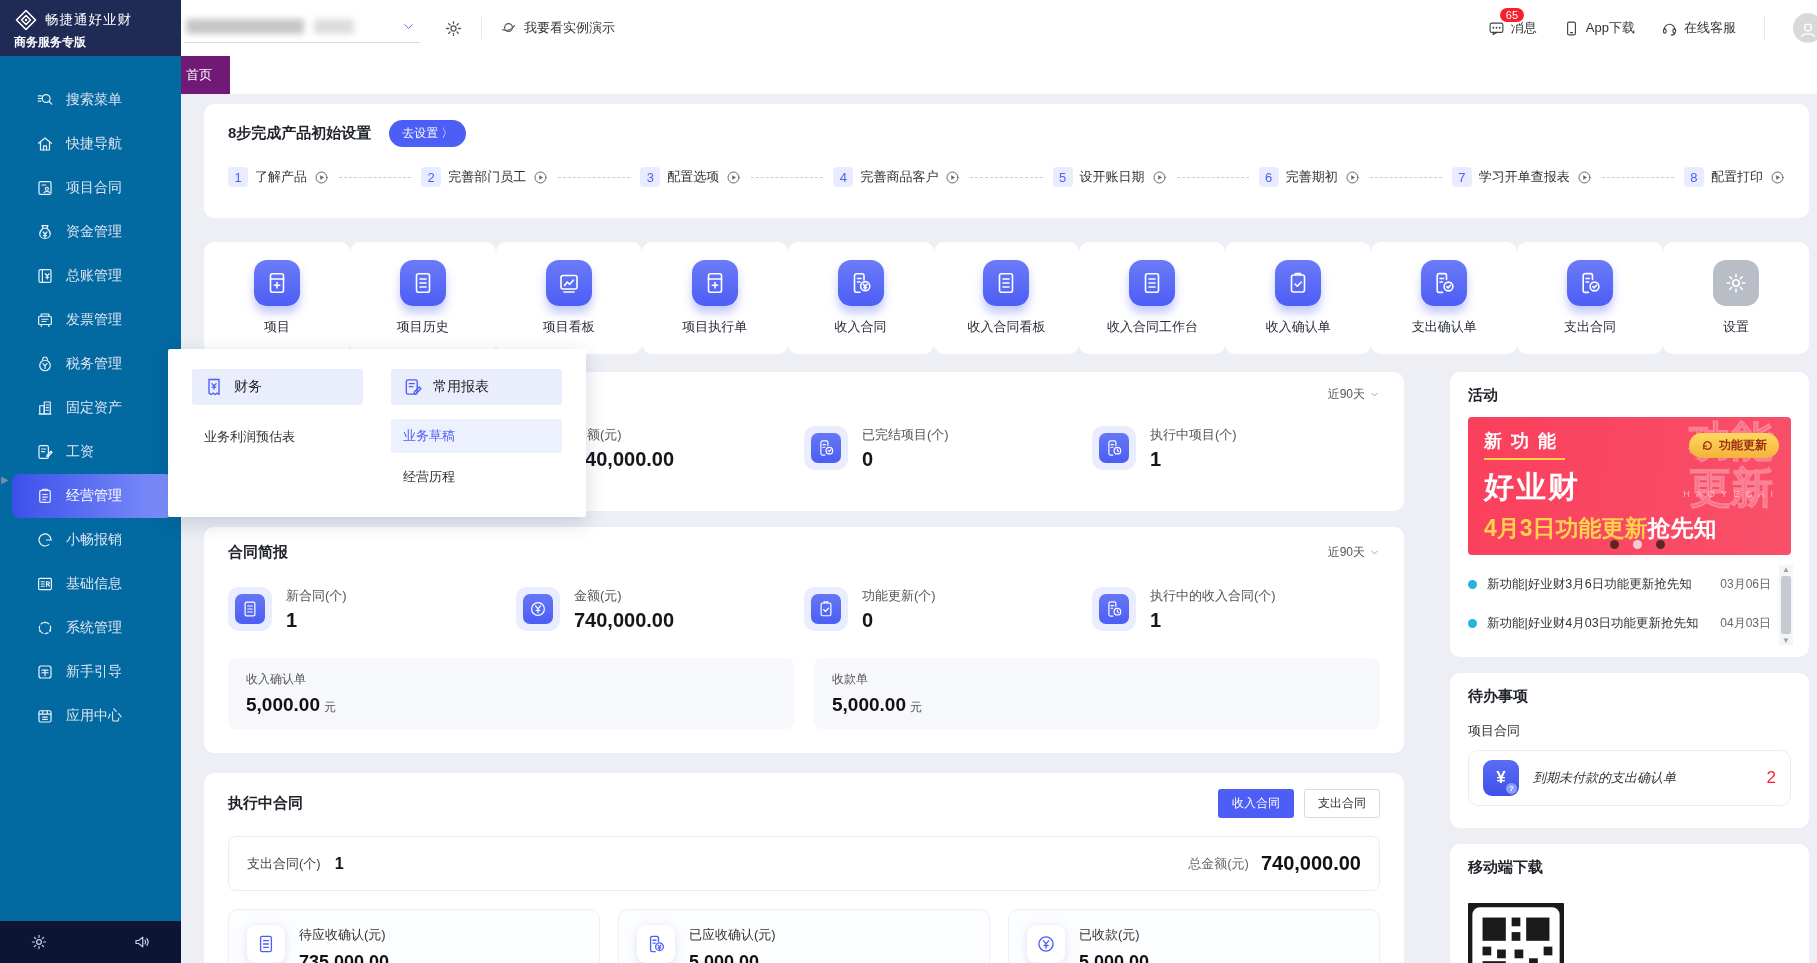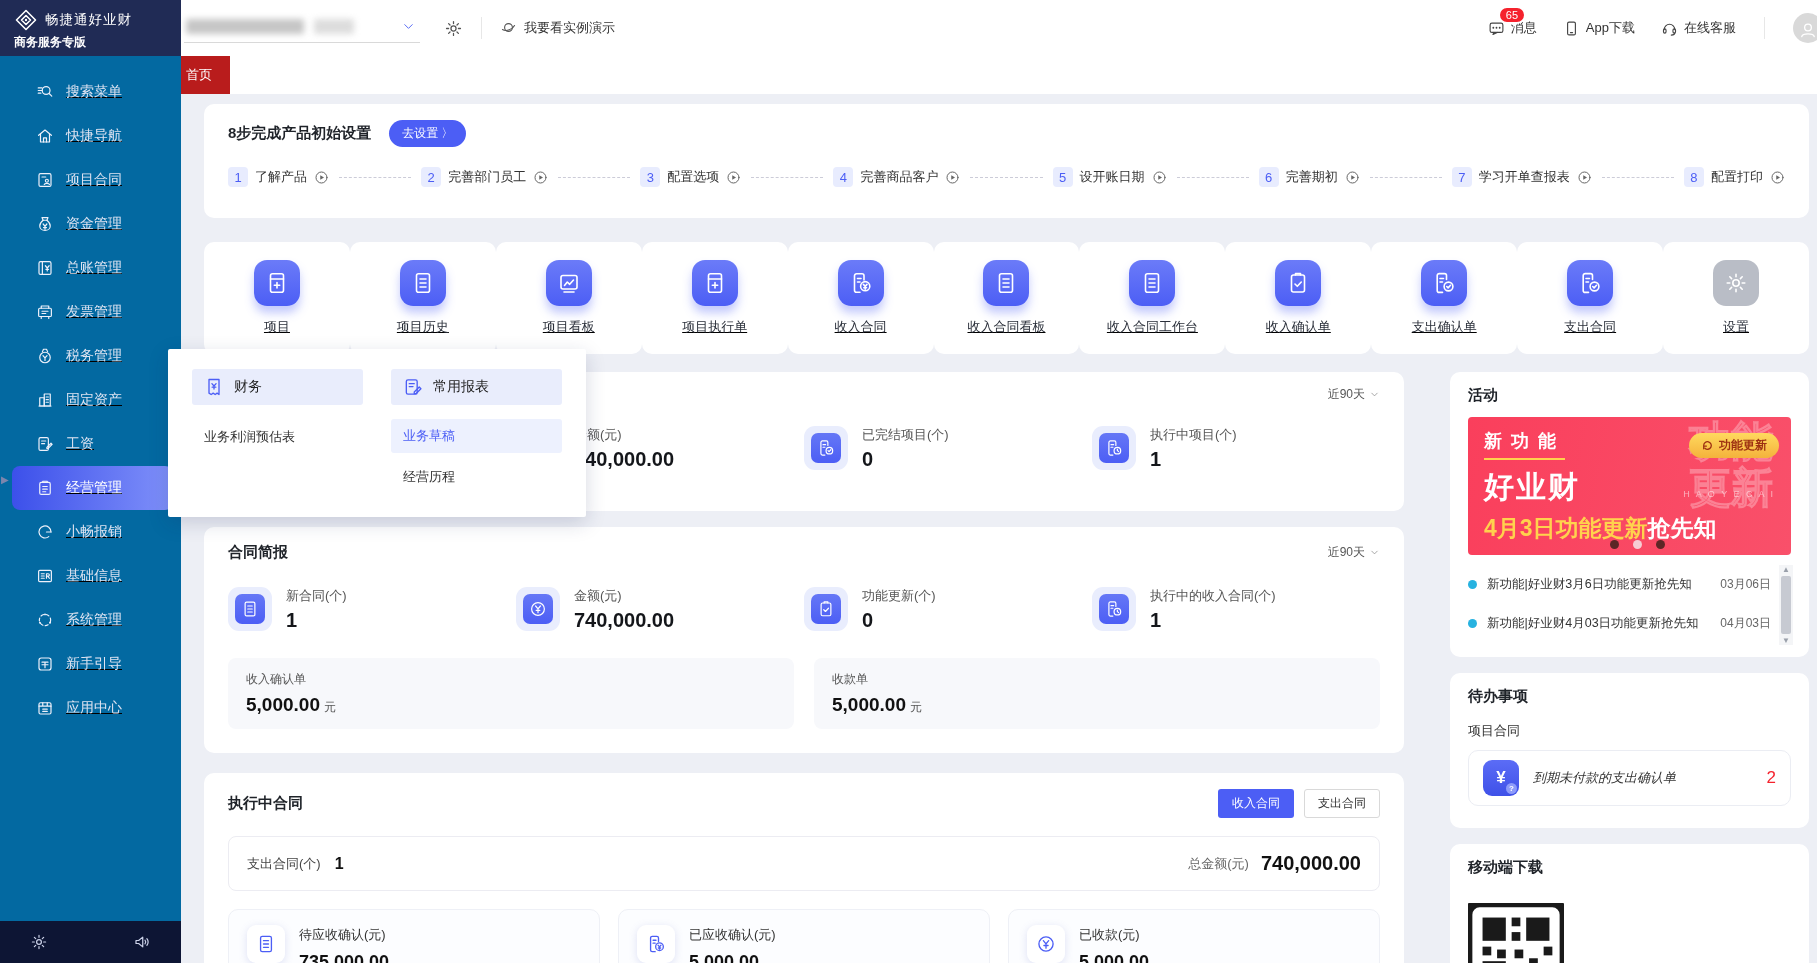--- a/index.html
+++ b/index.html
@@ -7,21 +7,21 @@
   *{box-sizing:border-box;}
   svg.ic{fill:none;stroke:currentColor;stroke-width:1.6;stroke-linecap:round;stroke-linejoin:round;display:block;}
 
   
   .sidebar{position:absolute;left:0;top:0;bottom:0;width:181px;background:#0369a1;z-index:30;}
   .logo-area{height:56px;background:#202b55;color:#fff;padding:8px 10px 0 14px;}
   .logo-row{display:flex;align-items:center;gap:7px;}
   .logo-mark{width:24px;height:24px;color:#fff;}
   .brand-name{font-size:13.5px;letter-spacing:1px;}
   .brand-edition{font-size:12px;font-weight:bold;margin-top:2px;}
-  .menu{padding-top:14px;text-decoration:underline;}
+  .menu{padding-top:22px;}
   .mi{height:44px;display:flex;align-items:center;gap:12px;padding-left:24px;margin:0 8px 0 12px;
       border-radius:8px;font-size:14px;color:#dfe4f2;cursor:pointer;}
   .mi svg{width:18px;height:18px;flex:none;color:#eef1fb;}
   .mi.active{background:linear-gradient(90deg,#3c50ea,#8091fa);color:#fff;}
   .sidebar-bottom{position:absolute;left:0;right:0;bottom:0;height:42px;background:#0d1534;
       display:flex;align-items:center;justify-content:space-between;padding:0 30px;color:#cdd3ea;}
   .sidebar-bottom svg{width:18px;height:18px;}
   .collapse-arrow{position:absolute;left:1px;top:474px;color:#7c86ad;font-size:10px;z-index:40;}
 
   
@@ -38,21 +38,21 @@
   .top-item{display:flex;align-items:center;gap:6px;font-size:13px;color:#333;position:relative;}
   .top-item svg{width:17px;height:17px;color:#444;}
   .msg-badge{position:absolute;top:-13px;left:10px;background:#f5222d;color:#fff;font-size:11px;
       padding:1px 6px;border-radius:10px;border:2px solid #fff;}
   .avatar{width:30px;height:30px;border-radius:50%;background:#d9d9d9;color:#fff;display:flex;
       align-items:center;justify-content:center;margin-right:-16px;flex:none;overflow:hidden;}
   .avatar svg{width:20px;height:20px;margin-top:4px;}
 
   
   .tabrow{position:absolute;left:168px;top:56px;right:0;height:38px;background:#fff;z-index:10;}
-  .tab-home{position:absolute;left:0;top:0;width:62px;height:38px;background:#b91c1c;color:#fff;
+  .tab-home{position:absolute;left:0;top:0;width:62px;height:38px;background:#701a75;color:#fff;
       font-size:13px;display:flex;align-items:center;justify-content:center;}
 
   
   .content{position:absolute;left:168px;top:94px;right:0;bottom:0;background:#edeff5;overflow:hidden;
       padding:10px 8px 0 36px;}
   .card{background:#fff;border-radius:10px;}
 
   
   .setup-card{height:114px;padding:16px 24px;margin-bottom:24px;}
   .setup-head{display:flex;align-items:center;gap:18px;}
@@ -61,21 +61,21 @@
       display:flex;align-items:center;gap:3px;cursor:pointer;}
   .steps{display:flex;align-items:center;margin-top:20px;}
   .step{display:flex;align-items:center;gap:7px;flex:none;}
   .step-num{width:20px;height:20px;border-radius:4px;background:#e8ecfe;color:#4c5ef5;font-size:13px;
       display:flex;align-items:center;justify-content:center;}
   .step-label{font-size:13px;color:#333;}
   .step-play{width:15px;height:15px;color:#666;cursor:pointer;}
   .step-dash{flex:1;border-top:1px dashed #ccccd8;margin:0 10px;}
 
   
-  .tiles{display:flex;margin-bottom:18px;text-decoration:underline;}
+  .tiles{display:flex;margin-bottom:18px;}
   .tile{flex:1;background:#fff;border-radius:10px;height:112px;display:flex;flex-direction:column;
       align-items:center;justify-content:center;gap:12px;cursor:pointer;}
   .tile-ic{width:46px;height:46px;border-radius:13px;background:linear-gradient(180deg,#6b7bf8,#4c5ef5);
       color:#fff;display:flex;align-items:center;justify-content:center;box-shadow:0 7px 10px rgba(86,103,245,.35);}
   .tile-ic svg{width:24px;height:24px;}
   .tile-ic.gray{background:#b9bdc6;box-shadow:none;}
   .tile-label{font-size:13px;color:#2a2f3a;}
 
   .columns{display:flex;gap:46px;}
   .main-col{width:1200px;flex:none;}

